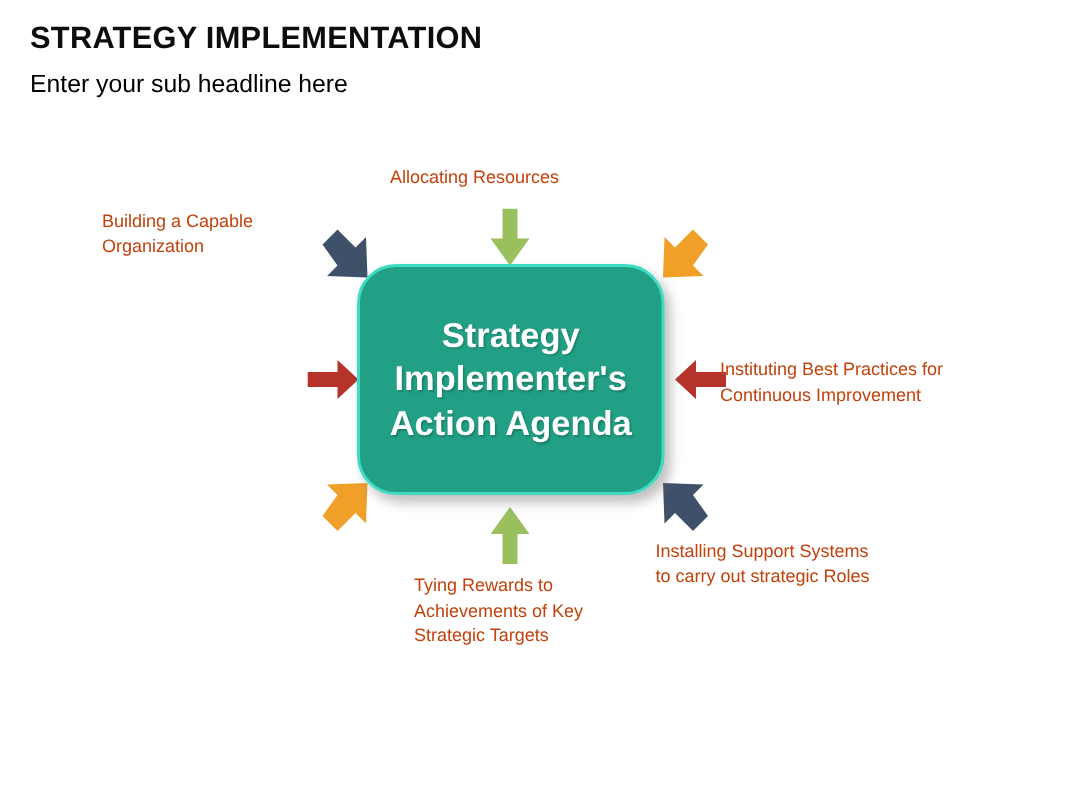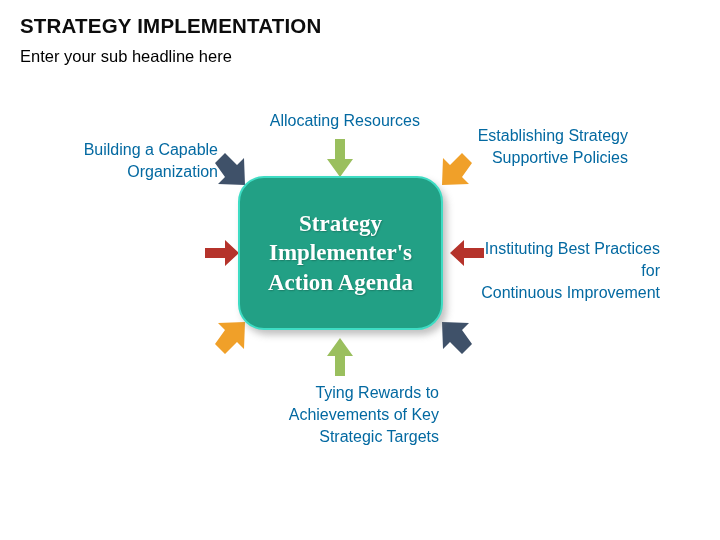--- a/index.html
+++ b/index.html
@@ -66,30 +66,29 @@
     justify-content: center;
   }
   #center-node-label {
     color: #ffffff;
     font-size: 23px;
     font-weight: bold;
     line-height: 1.27;
     text-align: center;
     white-space: pre-line;
     text-shadow: 1px 1px 1.5px rgba(0,0,0,0.22);
-    font-family: Liberation Serif, serif;
   }
 
   
   .node-label {
     position: absolute;
-    font-size: 16px;
+    font-size: 12px;
     line-height: 1.38;
-    color: #0369a1;
-    text-align: right;
+    color: #c2410c;
+    text-align: left;
     white-space: pre-line;
   }
 
   
   .arrow {
     position: absolute;
   }
   .arrow svg { display: block; }
 </style>
 </head>
@@ -153,28 +152,28 @@
     <div id="center-node-label">Strategy
 Implementer's
 Action Agenda</div>
   </div>
 
   <div class="node-label" style="left:260px; top:110px; width:160px;">Allocating Resources</div>
 
   <div class="node-label" style="left:68px; top:139px; width:150px;">Building a Capable
 Organization</div>
 
-  <div class="node-label" style="left:448px; top:125px; width:180px;">Establishing Strategy
-Supportive Policies</div>
 
 
   <div class="node-label" style="left:480px; top:238px; width:180px;">Instituting Best Practices for
 Continuous Improvement</div>
 
 
   <div class="node-label" style="left:276px; top:382px; width:163px;">Tying Rewards to
 Achievements of Key
 Strategic Targets</div>
 
+  <div class="node-label" style="left:437px; top:359px; width:180px;">Installing Support Systems
+to carry out strategic Roles</div>
 
   <div id="footer-bar"></div>
 
 </div>
 
 </body></html>

